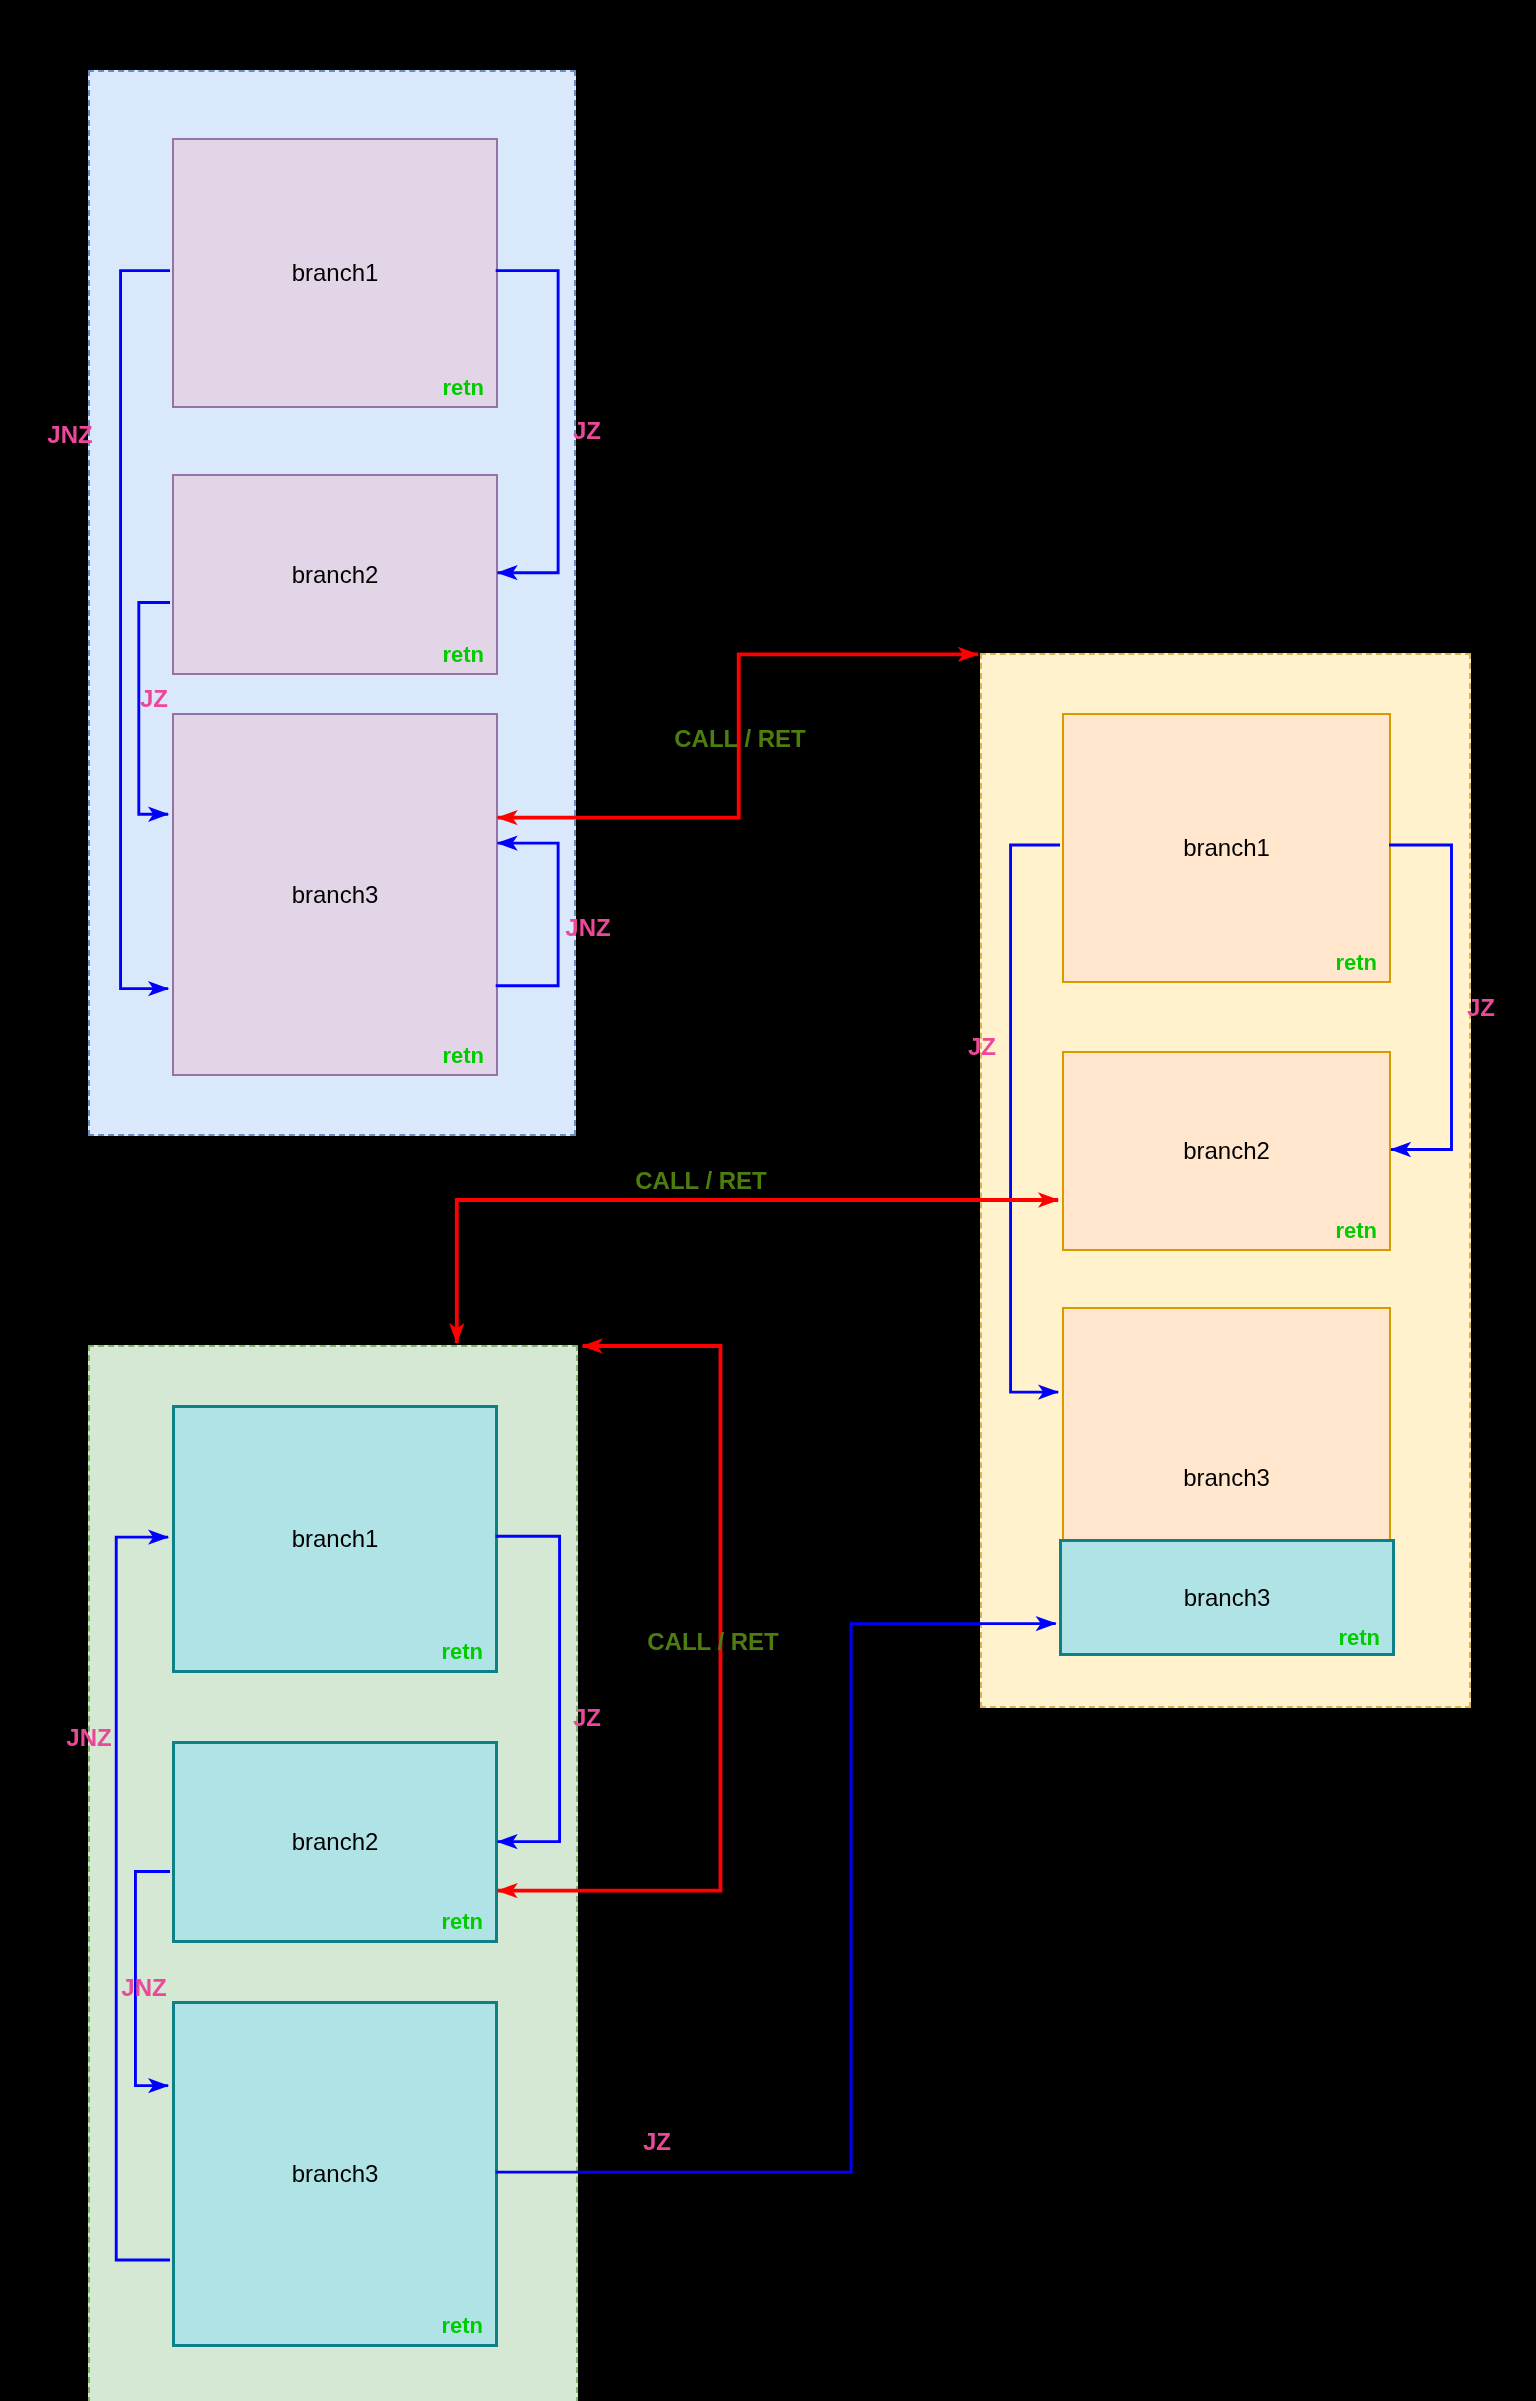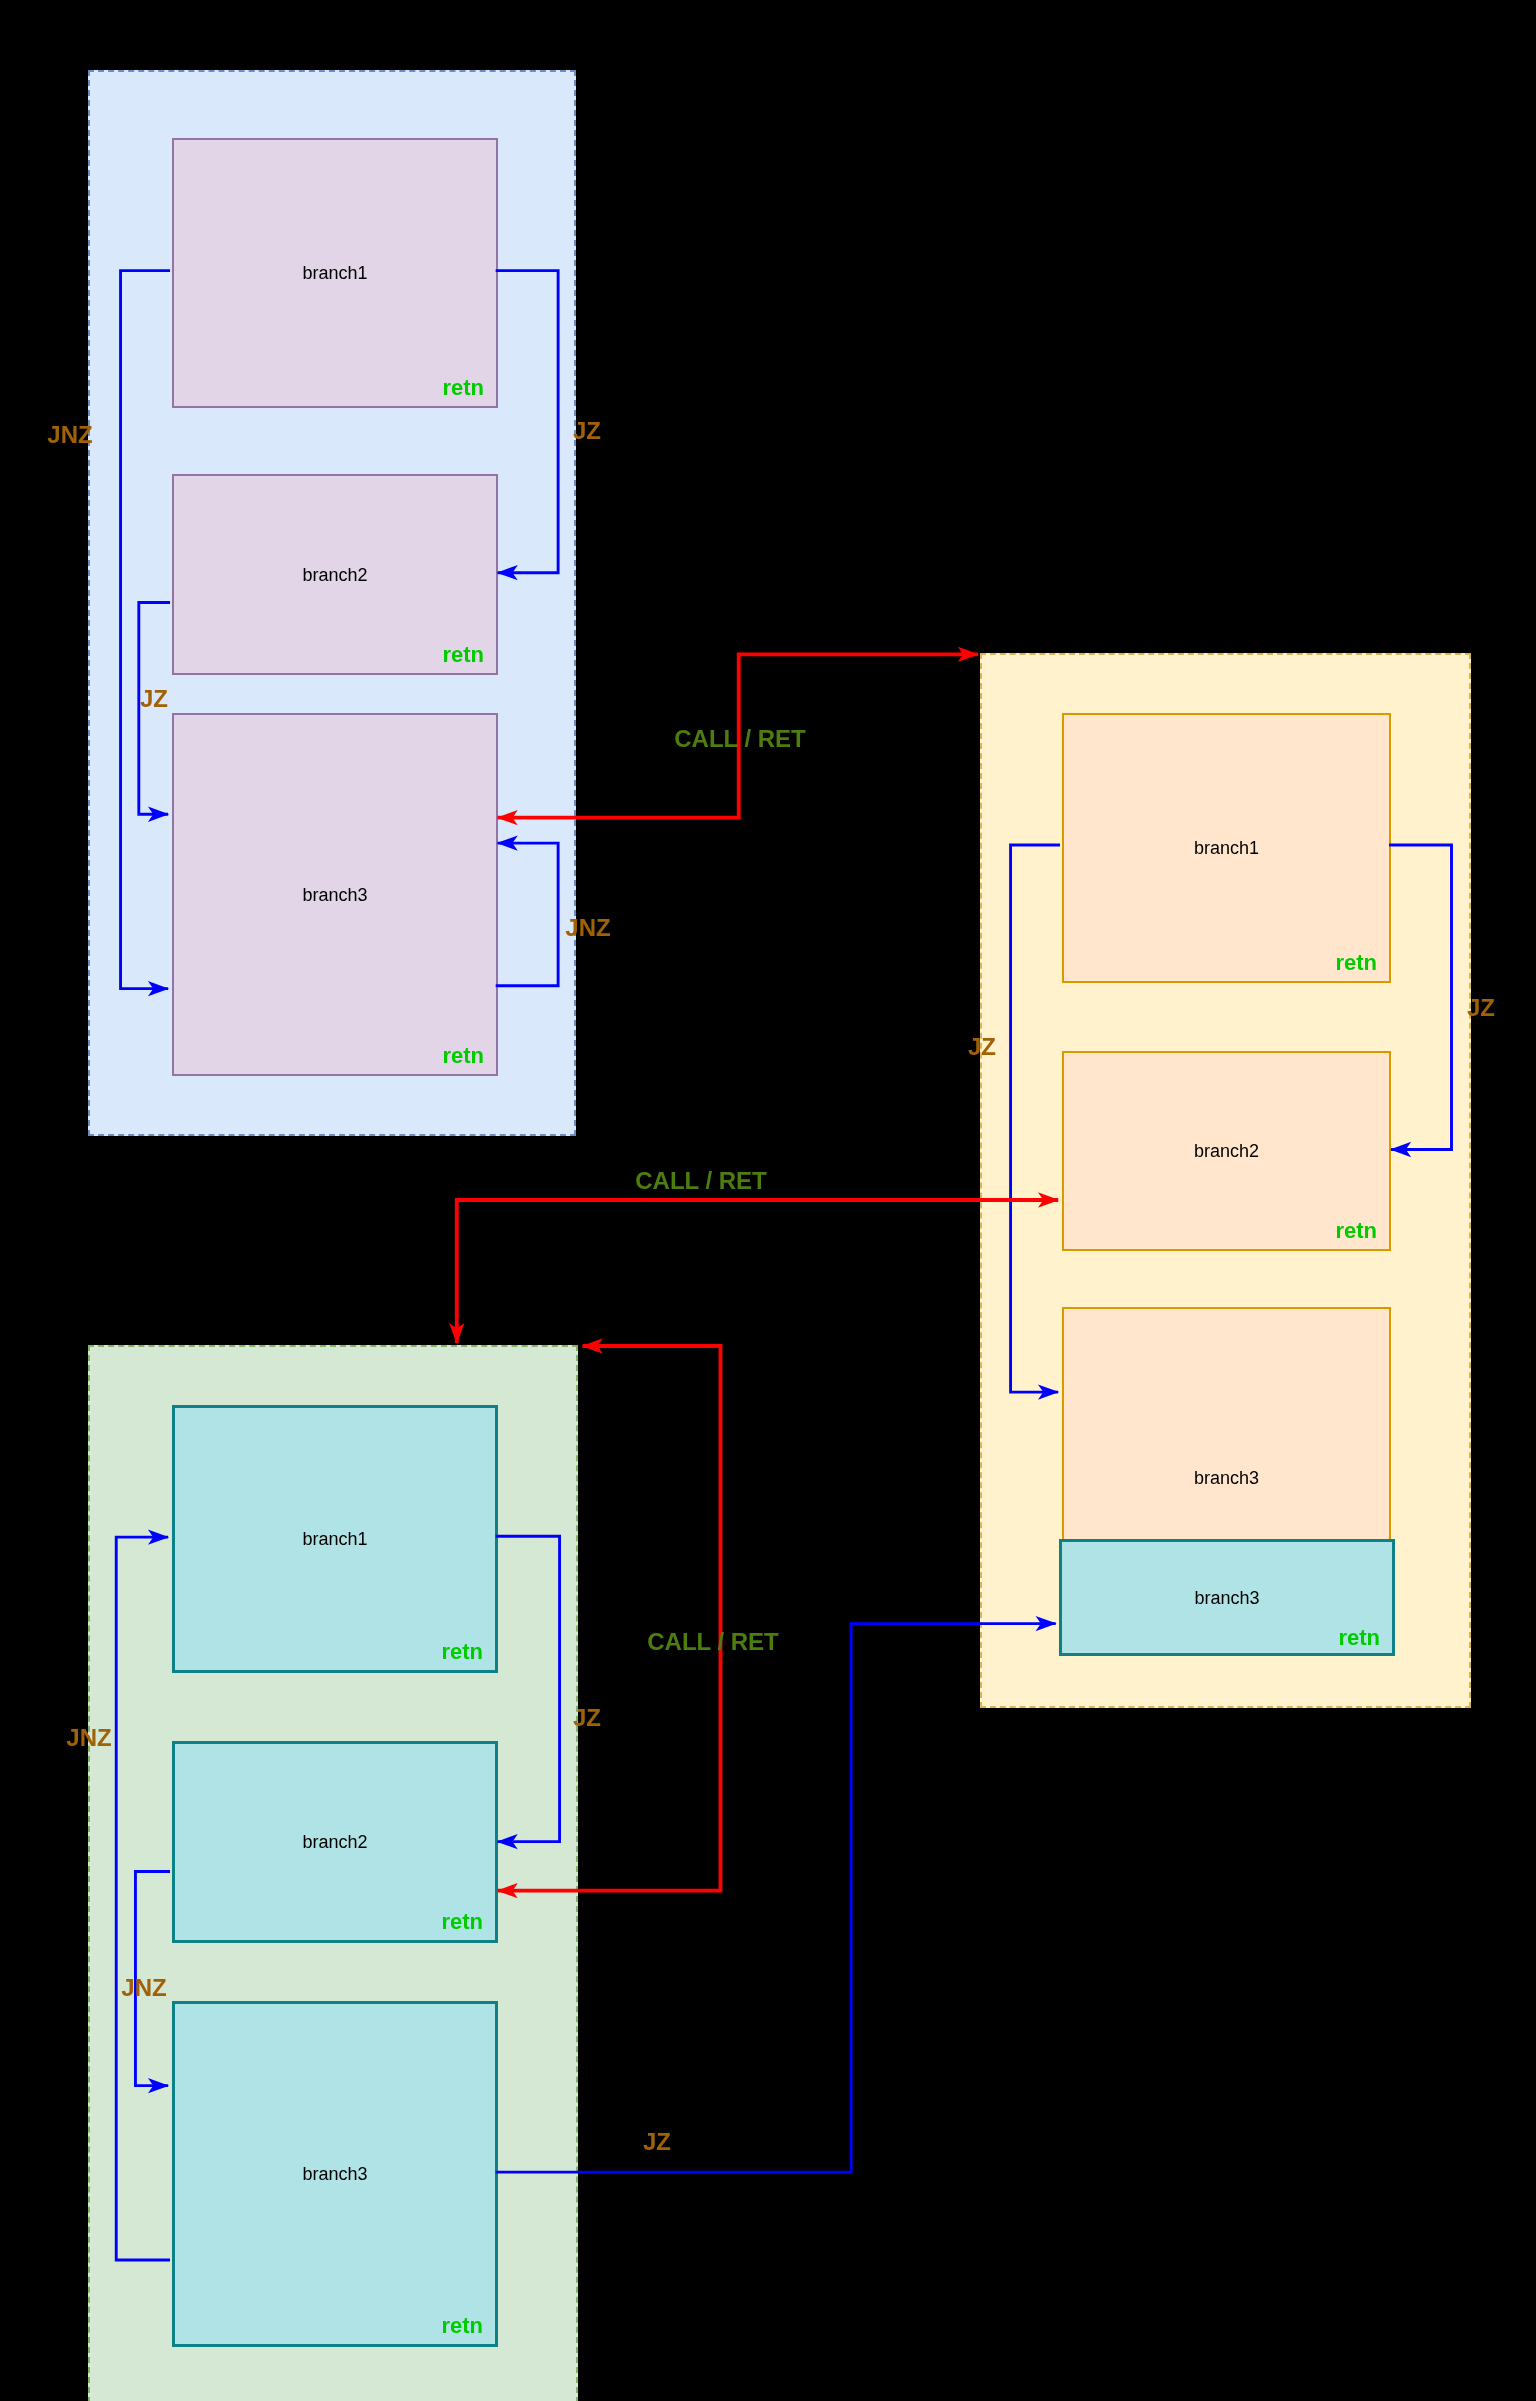--- a/index.html
+++ b/index.html
@@ -10,32 +10,32 @@
   .region{position:absolute;box-sizing:border-box;border:2.9px dashed #888;}
   .region.blue{background:#dae8fc;border-color:#6c8ebf;}
   .region.yellow{background:#fff2cc;border-color:#d6b656;}
   .region.green{background:#d5e8d4;border-color:#82b366;}
   .block{position:absolute;box-sizing:border-box;}
   .block.purple{background:#e1d5e7;border:2.4px solid #9673a6;}
   .block.orange{background:#ffe6cc;border:2.4px solid #d79b00;}
   .block.teal{background:#b0e3e6;border:3.4px solid #0e8088;}
   .block .bl{
     position:absolute;top:50%;left:0;right:0;transform:translateY(-50%);
-    text-align:center;font-size:18px;color:#000;
+    text-align:center;font-size:24px;color:#000;
   }
   .block .retn{
     position:absolute;bottom:4.8px;left:0;right:12px;text-align:right;
     font-size:22px;font-weight:bold;color:#00cc00;
   }
   .edges{position:absolute;left:0;top:0;width:1537px;height:2423px;pointer-events:none;}
   .elabel{
     position:absolute;transform:translate(-50%,-50%);white-space:nowrap;
     font-size:24px;font-weight:bold;line-height:1;
   }
-  .elabel.jump{color:#a16207;text-align:center;}
+  .elabel.jump{color:#ec4899;text-align:center;}
   .elabel.call{color:#4d7c0f;}
 </style>
 </head>
 <body>
 
 <div class="stage">
 
   <div class="region blue" style="left:88px;top:70px;width:488px;height:1066px;">
     <div class="block purple" style="left:82px;top:66px;width:326px;height:270px;">
       <span class="bl">branch1</span>

